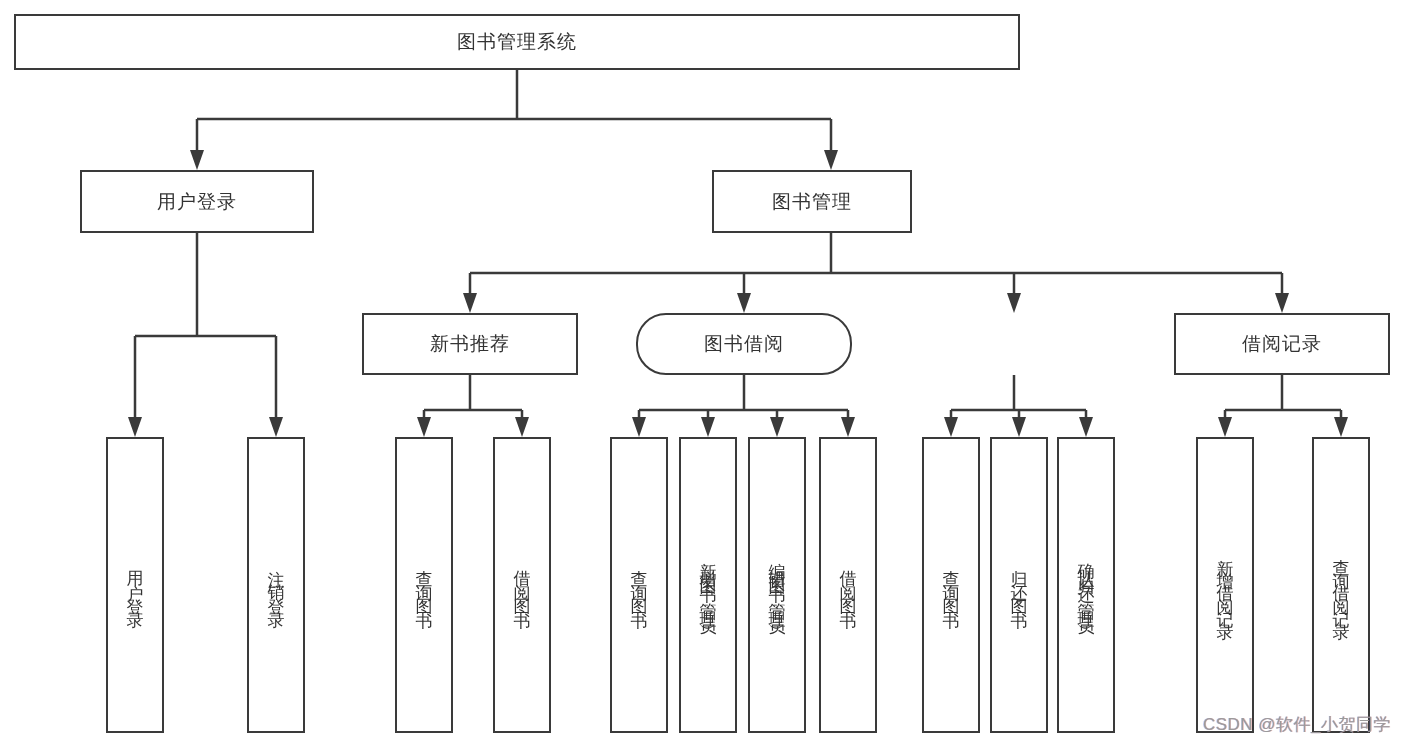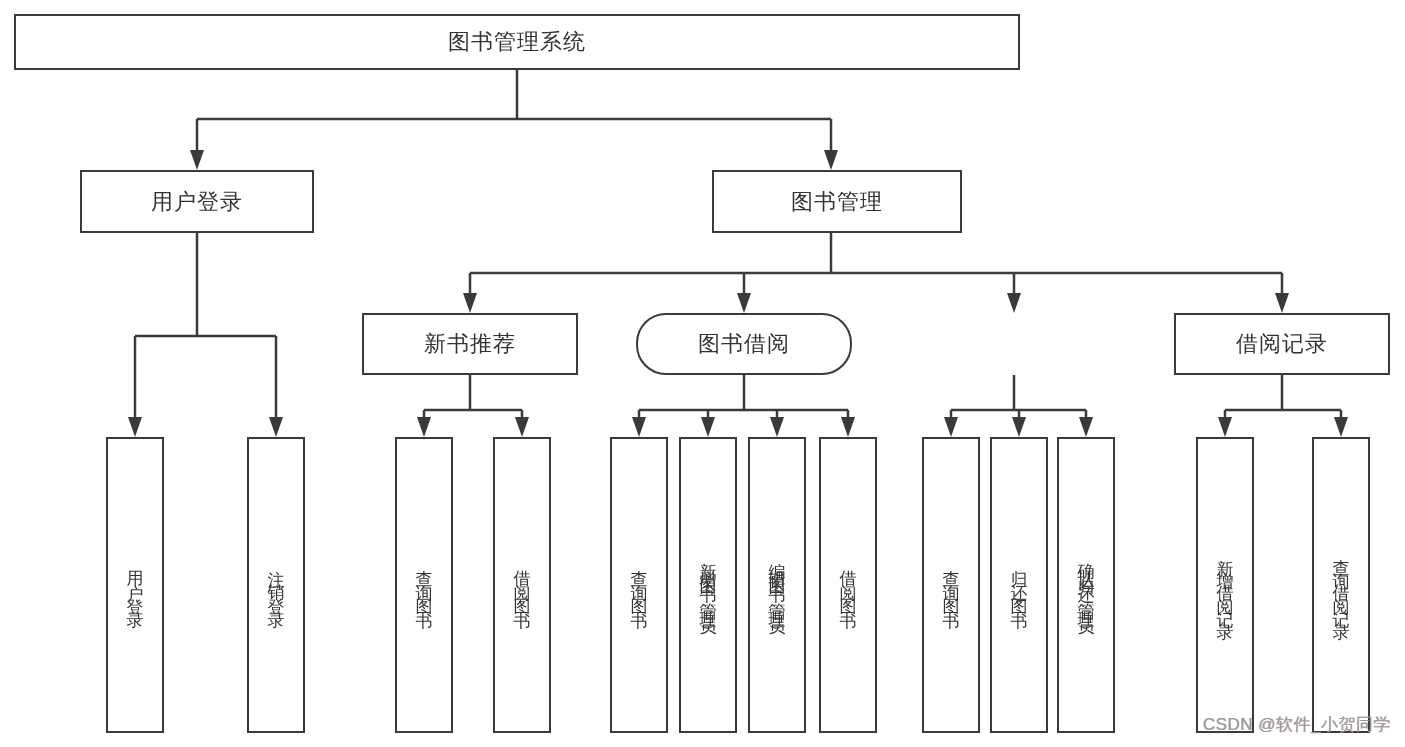--- a/index.html
+++ b/index.html
@@ -25,21 +25,21 @@
     position:absolute;left:0;top:0;z-index:0;
   }
   .node{
     position:absolute;
     z-index:1;
     background:#ffffff;
     border:2.5px solid var(--line);
     display:flex;
     align-items:center;
     justify-content:center;
-    font-size:22px;
+    font-size:19px;
     letter-spacing:1px;
     color:var(--text);
   }
   .lvl1{left:14px;top:14px;width:1006px;height:56px;}
   .lvl2{top:170px;height:63px;}
   .lvl3{top:313px;height:62px;width:216px;}
   .vbox{
     top:437px;height:296px;width:58px;
     writing-mode:vertical-rl;
     font-size:17px;
@@ -116,21 +116,21 @@
     </g>
   </svg>
 
   <div class="node lvl1">
     <span>图书管理系统</span>
   </div>
 
   <div class="node lvl2" style="left:80px;width:234px;">
     <span>用户登录</span>
   </div>
-  <div class="node lvl2" style="left:712px;width:250px;">
+  <div class="node lvl2" style="left:712px;width:200px;">
     <span>图书管理</span>
   </div>
 
   <div class="node lvl3" style="left:362px;text-align:right;">
     <span>新书推荐</span>
   </div>
   <div class="node lvl3" style="left:636px;border-radius:30px;">
     <span>图书借阅</span>
   </div>
   <div class="node lvl3" style="left:1174px;justify-content:center;">

